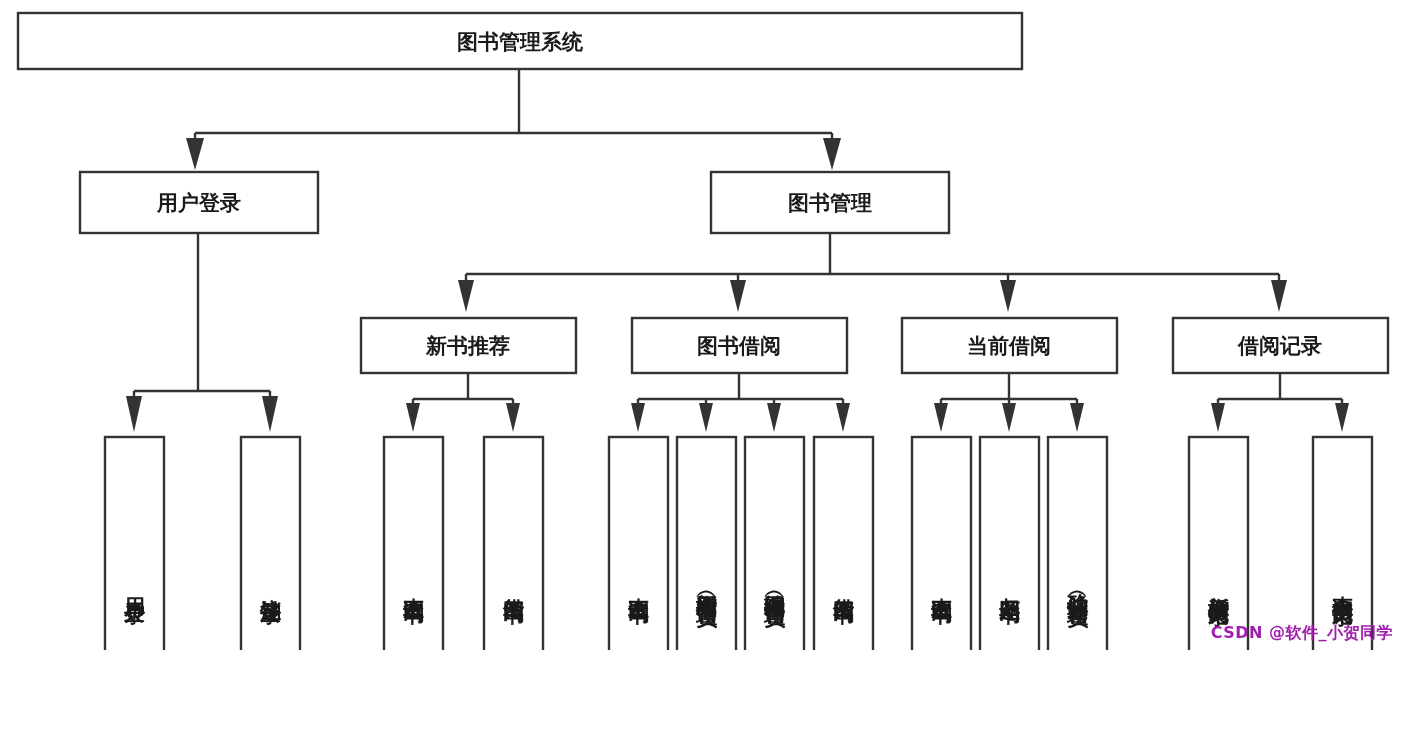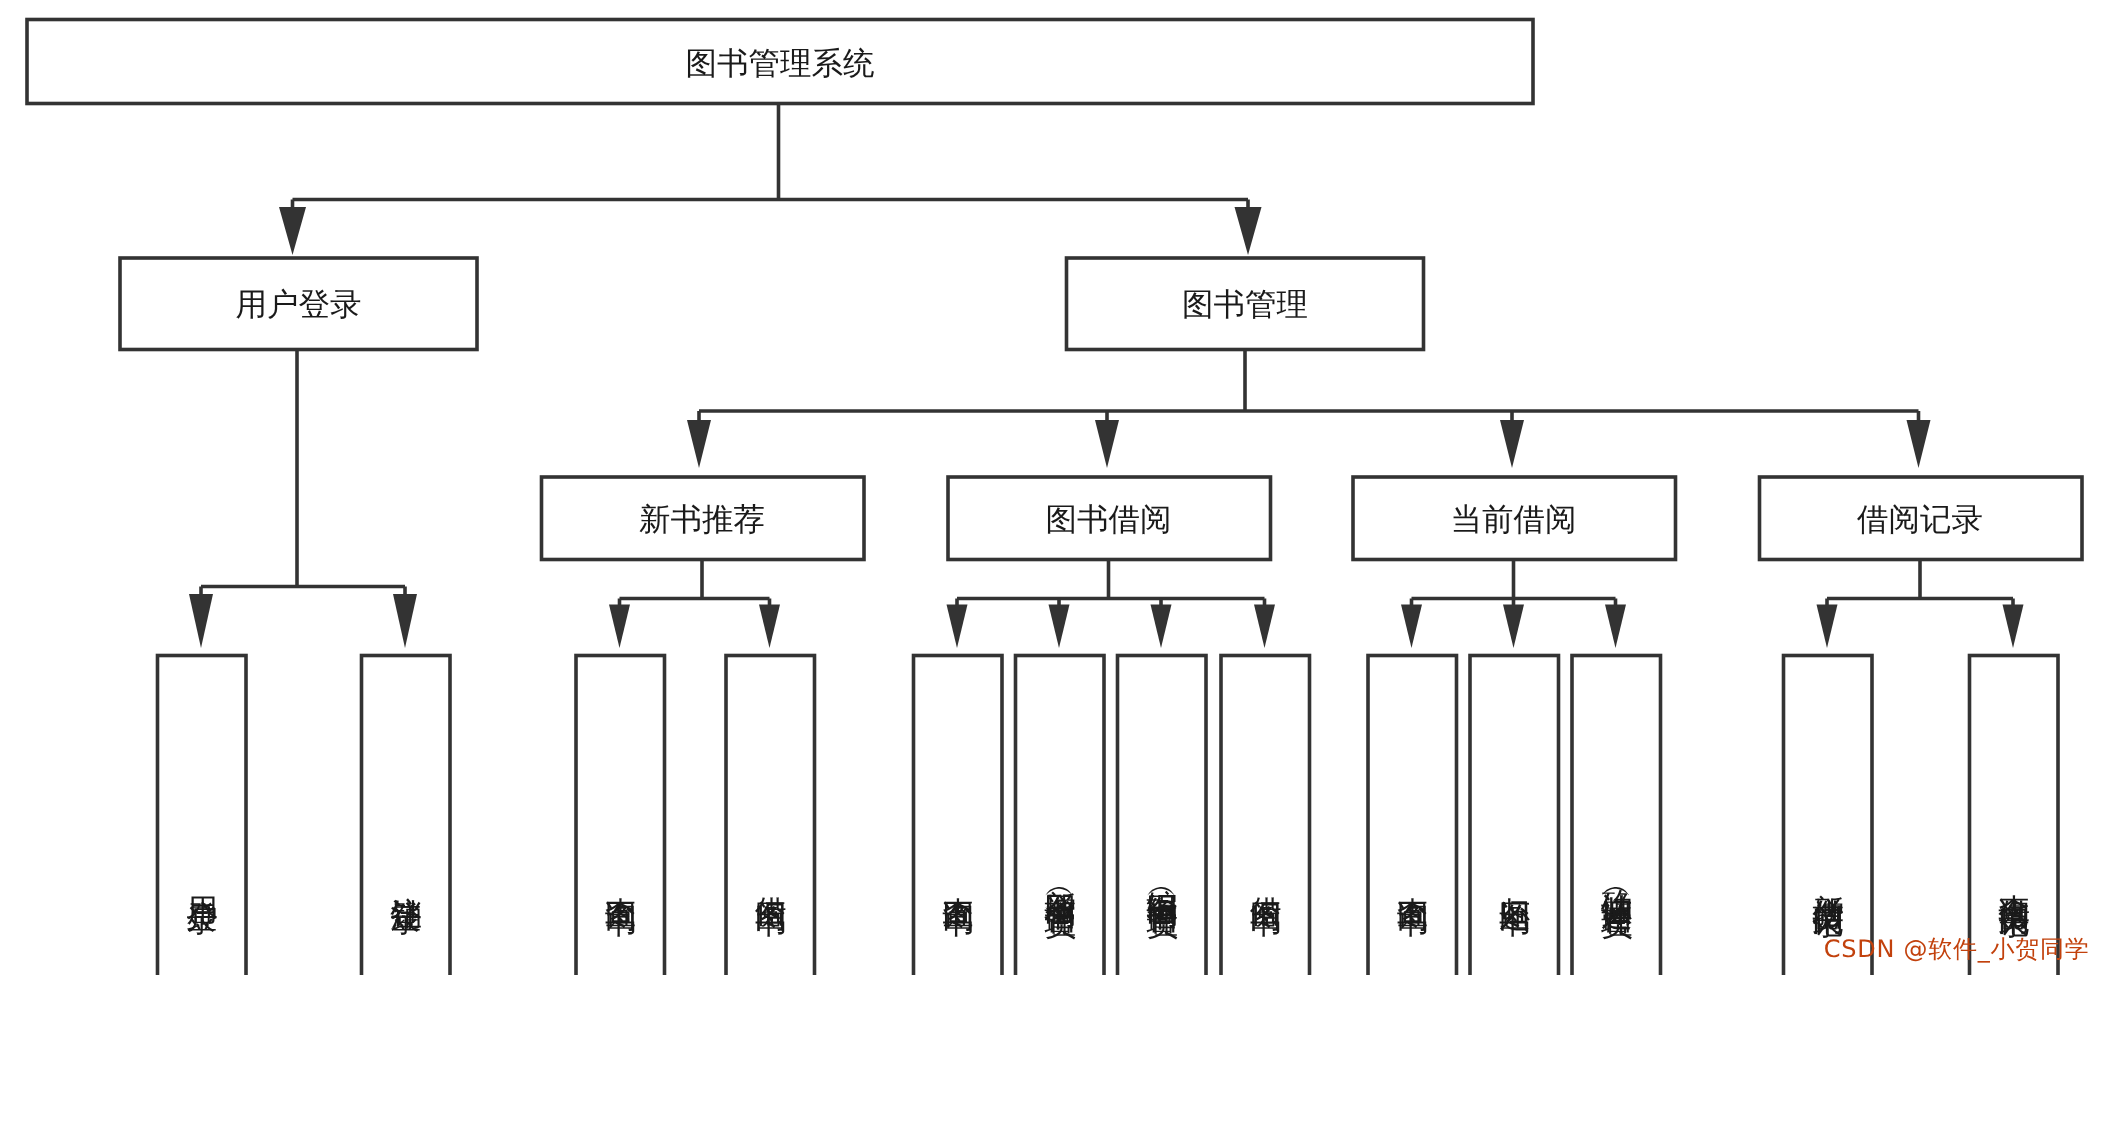--- a/index.html
+++ b/index.html
@@ -10,20 +10,21 @@
   }
   body {
     font-family: "DejaVu Sans", "Liberation Sans", sans-serif;
   }
   #diagram-root {
     position: relative;
     width: 1405px;
     height: 650px;
     background: #ffffff;
     overflow: hidden;
+    font-weight: bold;
   }
   svg#flow-svg {
     position: absolute;
     top: 0;
     left: 0;
     width: 1405px;
     height: 747px;
   }
   .node-box {
     fill: #ffffff;
@@ -61,21 +62,21 @@
     color: #1a1a1a;
     pointer-events: none;
     white-space: nowrap;
   }
   .watermark {
     position: absolute;
     right: 12px;
     bottom: 6px;
     font-family: "DejaVu Sans", "Liberation Sans", sans-serif;
     font-size: 16px;
-    color: #c2410c;
+    color: #a21caf;
     letter-spacing: 0.5px;
     user-select: none;
   }
 </style>
 </head>
 <body>
 
 <div id="diagram-root">
 
   <svg id="flow-svg" viewBox="0 0 1405 747">

